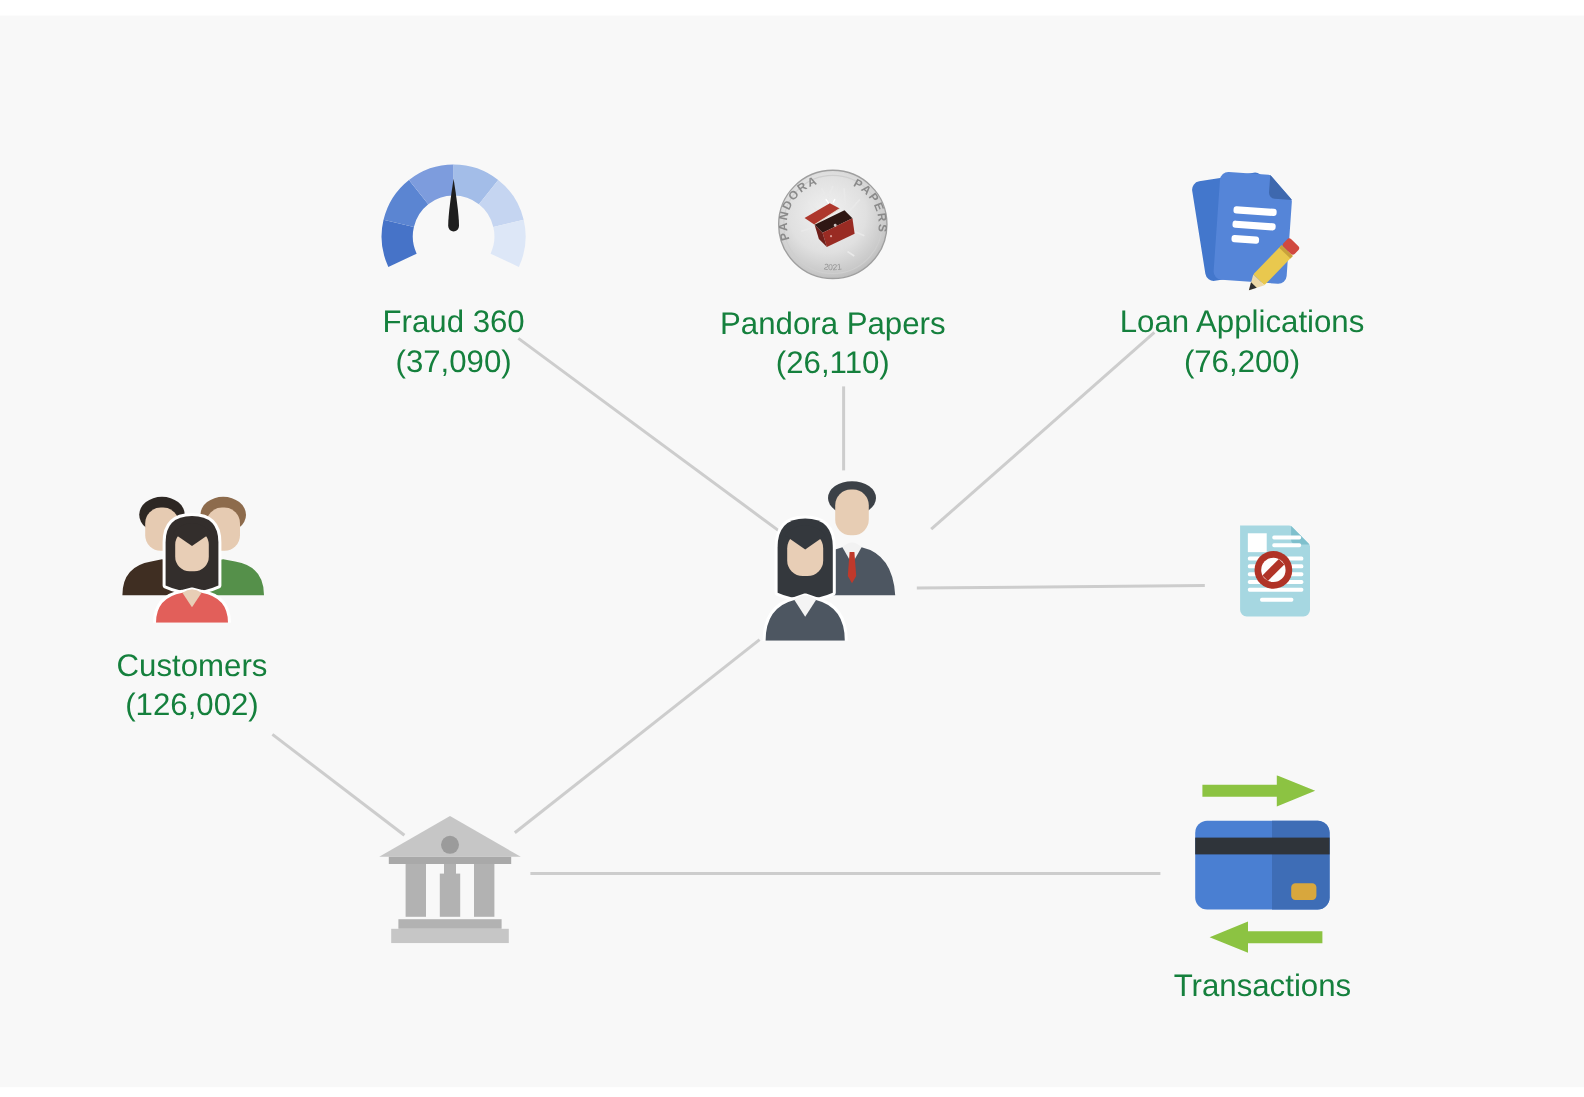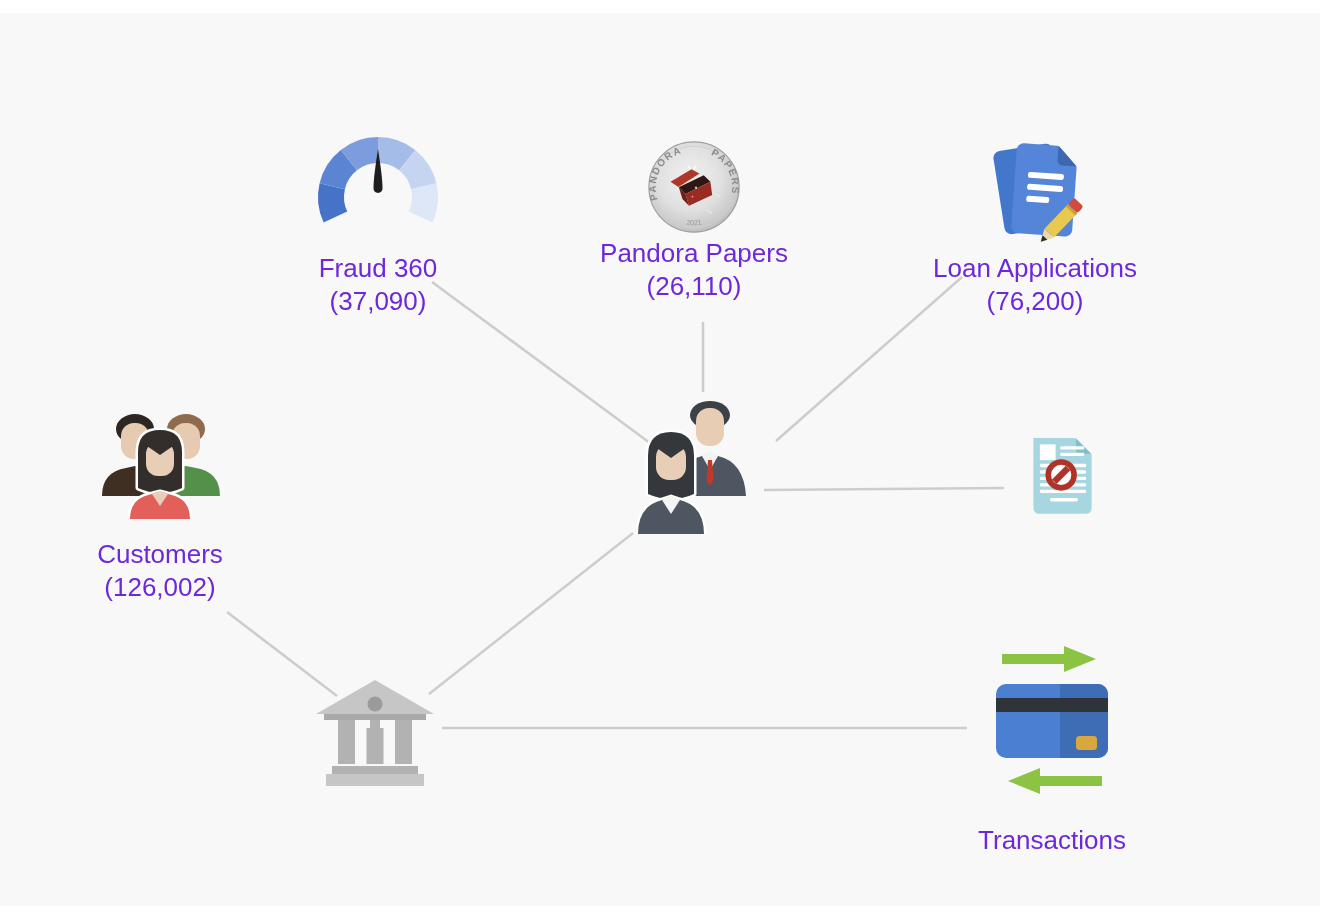--- a/index.html
+++ b/index.html
@@ -2,39 +2,39 @@
 <html><head>
 <meta charset="utf-8">
 <style>
   html,body{margin:0;padding:0;background:#ffffff;}
   .canvas{position:relative;width:1320px;height:914px;background:#ffffff;overflow:hidden;
           font-family:"Liberation Sans", sans-serif;}
   .stage{position:absolute;left:0;top:13px;width:1320px;height:893px;background:#f8f8f8;}
   #edges{position:absolute;left:0;top:0;width:1320px;height:914px;pointer-events:none;}
   .node{position:absolute;display:flex;flex-direction:column;align-items:center;}
   .node .icon{flex:0 0 auto;}
-  .label-block{text-align:center;color:#6d28d9;font-size:26px;line-height:33px;}
+  .label-block{text-align:center;color:#15803d;font-size:26px;line-height:33px;}
   .label-block .label,.label-block .count{white-space:pre-wrap;}
   
   #node-fraud        {left:268px;top:133px;width:220px;}
   #node-fraud .label-block{margin-top:15px;}
   #node-pandora      {left:564px;top:140px;width:260px;}
-  #node-pandora .label-block{margin-top:3px;}
+  #node-pandora .label-block{margin-top:19px;}
   #node-loan         {left:905px;top:133px;width:260px;}
   #node-loan .label-block{margin-top:7px;}
   #node-employees    {left:50px;top:404px;width:220px;}
   #node-employees .label-block{margin-top:19px;}
   #node-business     {left:612px;top:396px;width:160px;}
   #node-business .label-block{margin-top:16px;}
   #node-watchlist    {left:963px;top:428px;width:200px;}
   #node-watchlist .label-block{margin-top:32px;}
   #node-bank         {left:255px;top:678px;width:240px;}
   #node-bank .label-block{margin-top:14px;}
   #node-transactions {left:932px;top:646px;width:240px;}
-  #node-transactions .label-block{margin-top:20px;text-align:right;}
+  #node-transactions .label-block{margin-top:1px;text-align:right;}
 </style>
 </head>
 <body>
 
 <div class="canvas">
   <div class="stage"></div>
   <svg id="edges" viewBox="0 0 1320 914">
       <line x1="432" y1="282" x2="650" y2="443" stroke="#cdcdcd" stroke-width="2.5"></line>
       <line x1="703" y1="322" x2="703" y2="392" stroke="#cdcdcd" stroke-width="2.5"></line>
       <line x1="962" y1="277" x2="776" y2="441" stroke="#cdcdcd" stroke-width="2.5"></line>

